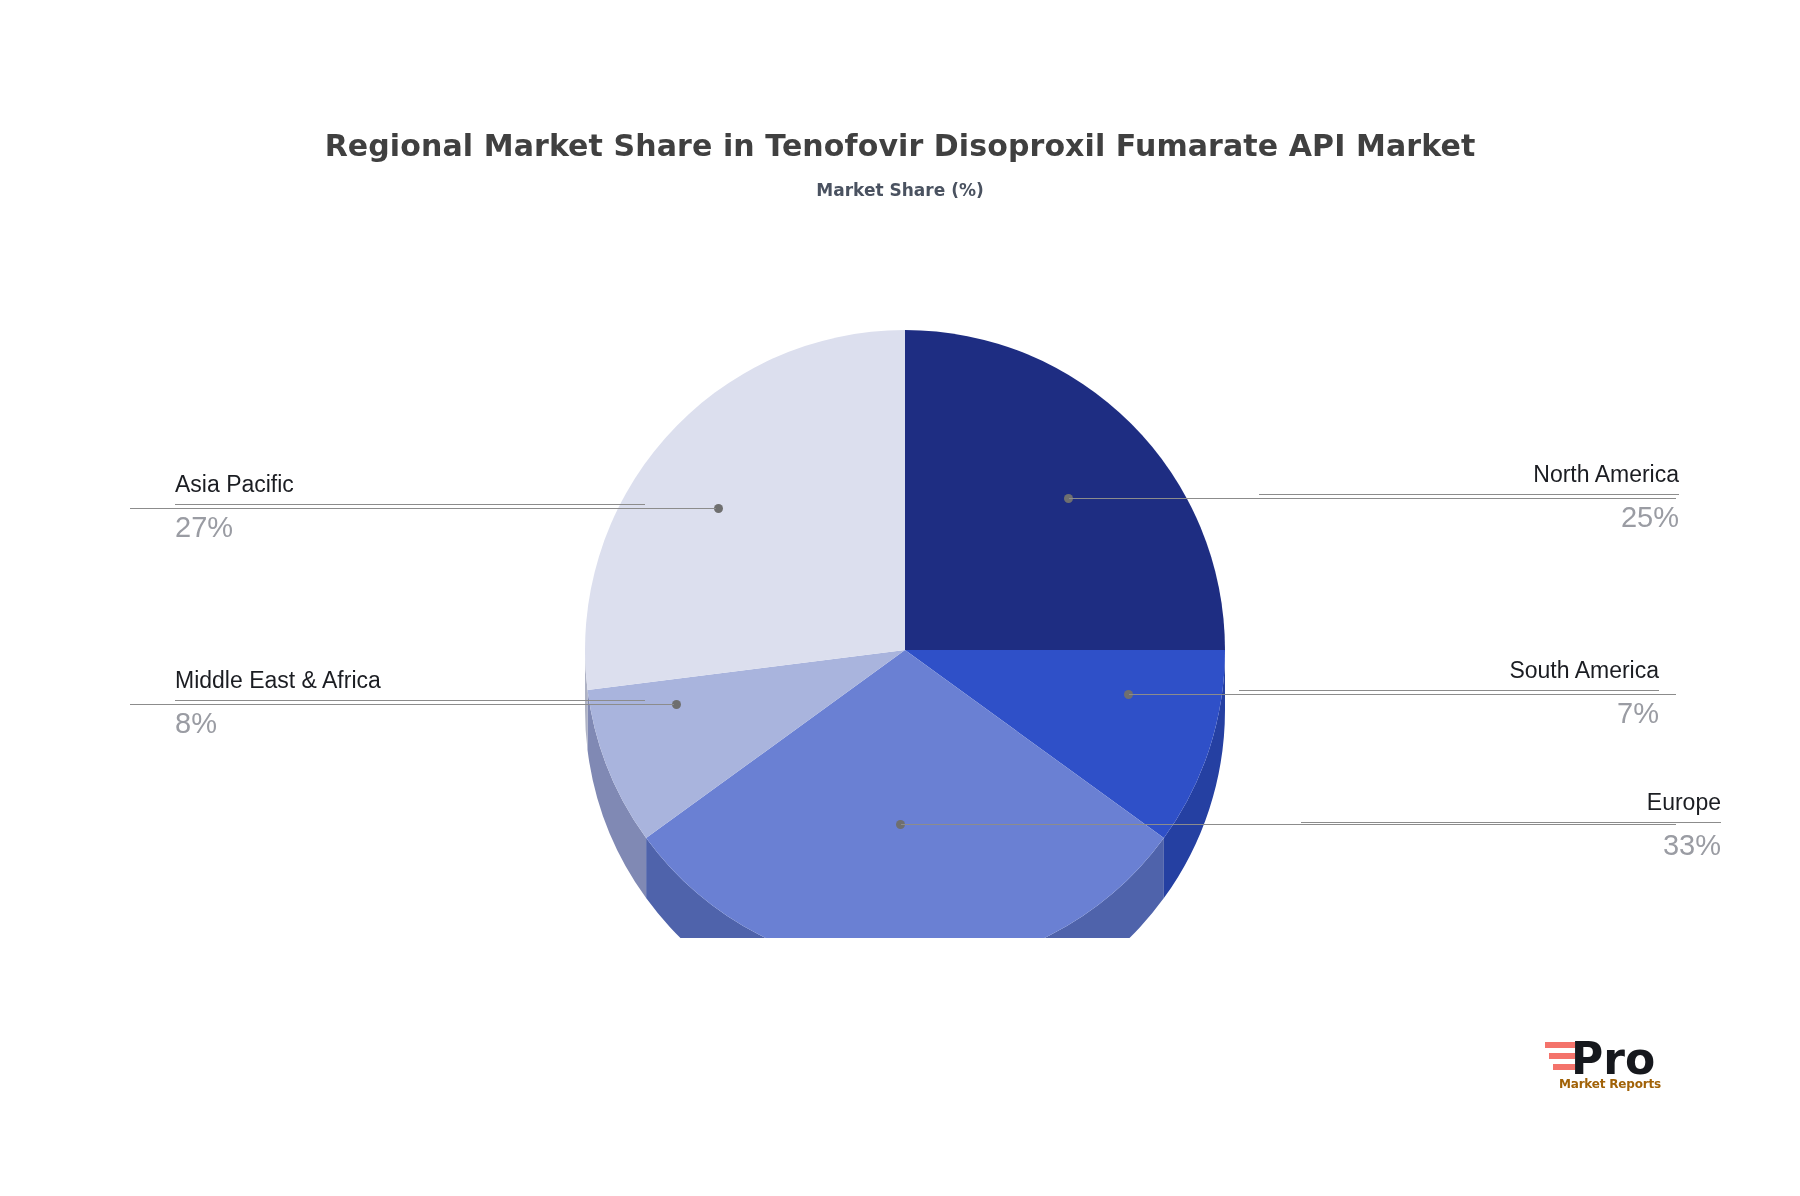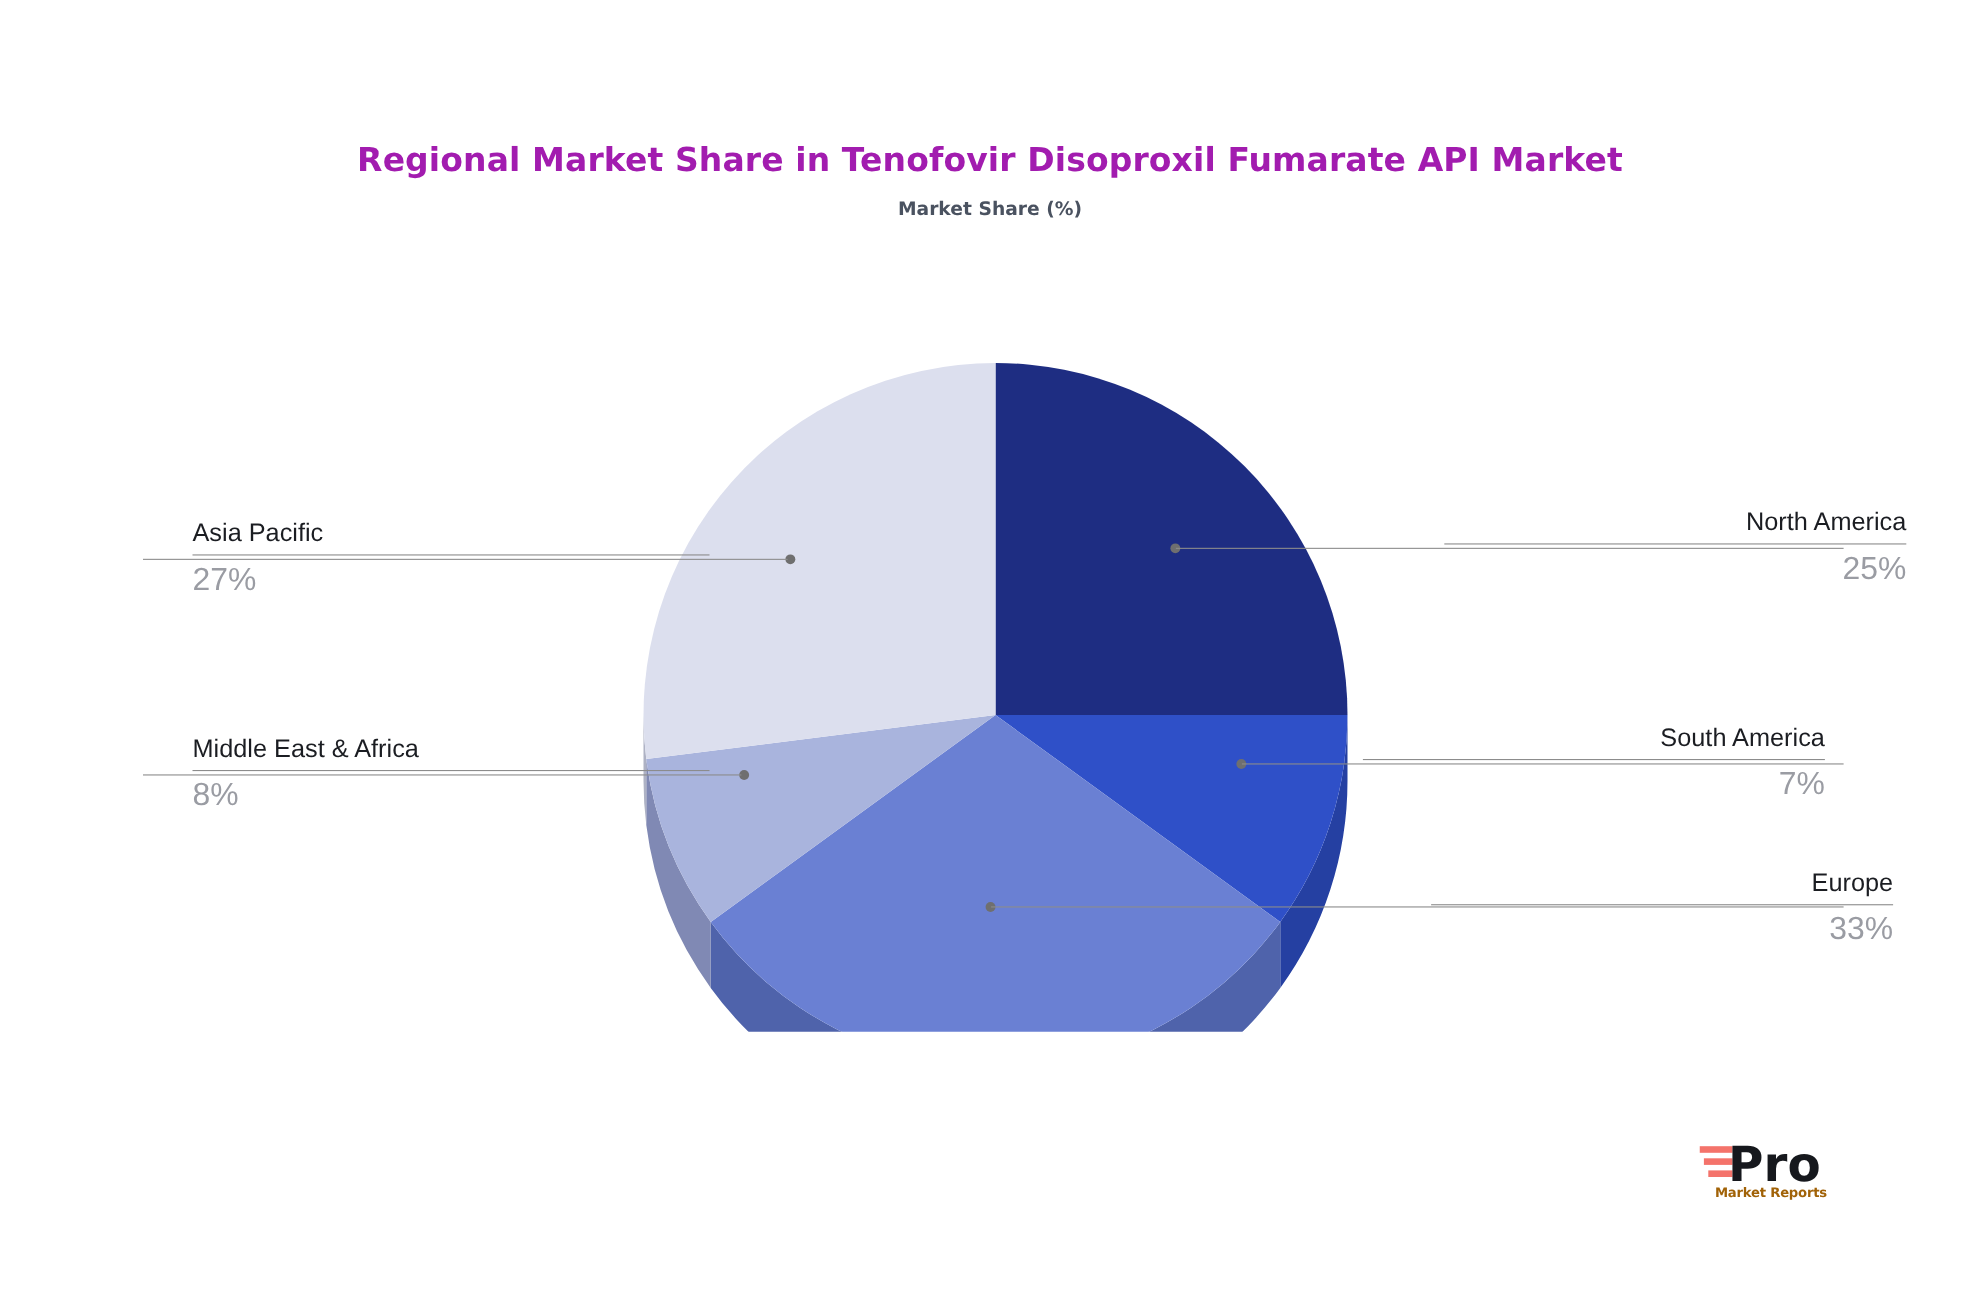--- a/index.html
+++ b/index.html
@@ -21,21 +21,21 @@
     position: absolute;
     left: 0;
     top: 128px;
     width: 1800px;
     text-align: center;
   }
   #chart-title {
     font-family: "DejaVu Sans", sans-serif;
     font-size: 30px;
     font-weight: bold;
-    color: #a21caf;
+    color: #404040;
     letter-spacing: 0.1px;
     line-height: 1.2;
   }
   #chart-subtitle {
     margin-top: 16px;
     font-family: "DejaVu Sans", sans-serif;
     font-size: 17px;
     font-weight: bold;
     color: #4a5260;
     line-height: 1.2;
@@ -155,21 +155,21 @@
 
   <div class="leader-dot" style="left:896px; top:820px;"></div>
   <div class="leader" style="left:901px; top:824px; width:775px;"></div>
 
   <div class="leader-dot" style="left:714px; top:504px;"></div>
   <div class="leader" style="left:130px; top:508px; width:586px;"></div>
 
   <div class="leader-dot" style="left:672px; top:700px;"></div>
   <div class="leader" style="left:130px; top:704px; width:544px;"></div>
 
-  <div class="callout right" style="left:1268px; top:460px; width:420px;">
+  <div class="callout right" style="left:1214px; top:460px; width:420px;">
     <div class="name">North America</div>
     <div class="rule"></div>
     <div class="pct">25%</div>
   </div>
 
   <div class="callout right" style="left:1194px; top:656px; width:420px;">
     <div class="name">South America</div>
     <div class="rule"></div>
     <div class="pct">7%</div>
   </div>

